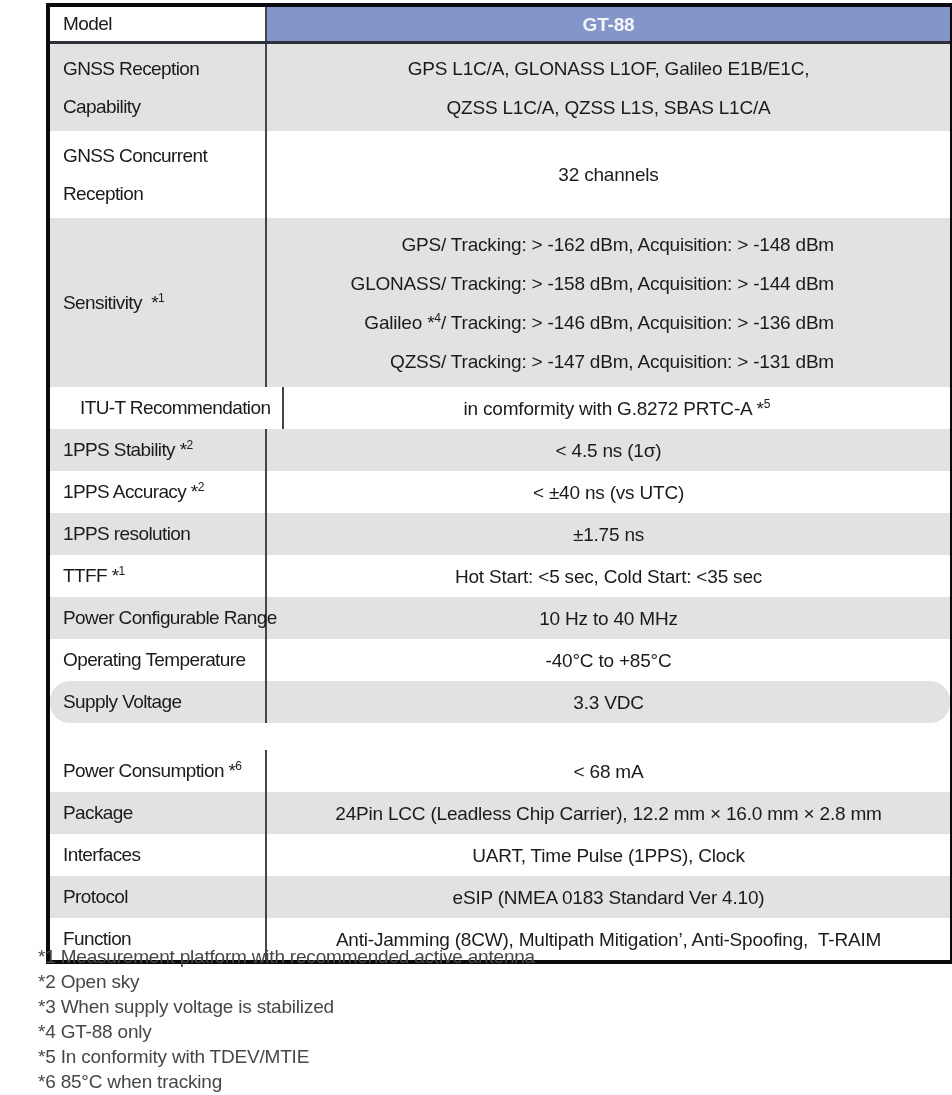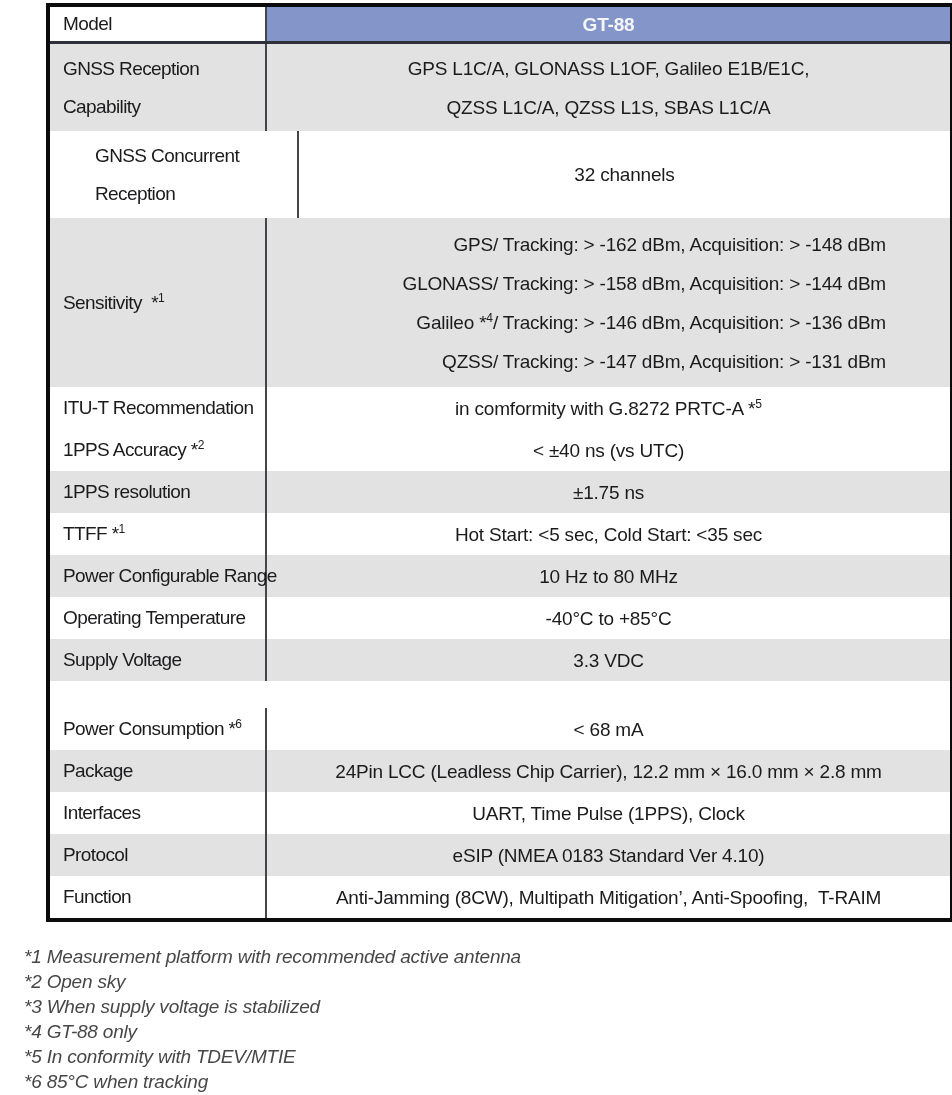--- a/index.html
+++ b/index.html
@@ -26,34 +26,34 @@
     background:#fff;
   }
   .header-row{display:flex;height:37px;border-bottom:3px solid var(--underline);}
   .cell{display:flex;flex-direction:column;justify-content:center;}
   .cell.label{
     flex:0 0 217px;width:217px;
     border-right:2px solid var(--divider);
     padding-left:13px;
   }
   .cell.value{flex:1;align-items:center;text-align:center;}
-  .cell.value.right{align-items:flex-end;text-align:right;padding-right:64px;}
+  .cell.value.right{align-items:flex-end;text-align:right;padding-right:116px;}
   .header-label{background:var(--white);}
   .header-value{background:var(--blue);}
   .header-value .line{color:var(--header-text);font-weight:bold;}
   .row{display:flex;background:var(--white);}
   .row.gray{background:var(--gray);}
   .line{
     white-space:nowrap;font-size:19px;line-height:39px;letter-spacing:-0.2px;
   }
   .cell.label .line{line-height:38px;letter-spacing:-0.6px;}
   sup{
     font-size:12px;line-height:0;vertical-align:super;letter-spacing:0;
   }
-  .footnotes{position:absolute;left:24px;top:944px;font-style:italic;}
+  .footnotes{position:absolute;left:38px;top:944px;}
   .footnote{
     font-size:19px;line-height:25px;color:var(--footnote);
     letter-spacing:-0.2px;white-space:nowrap;
   }
 </style>
 </head>
 <body>
 
 <div class="spec-table">
   <div class="header-row">
@@ -68,48 +68,56 @@
       <div class="row gray" style="min-height: 87px;">
         <div class="cell label">
           <div class="line">GNSS Reception</div>
           <div class="line">Capability</div>
         </div>
         <div class="cell value">
           <div class="line">GPS L1C/A, GLONASS L1OF, Galileo E1B/E1C,</div>
           <div class="line">QZSS L1C/A, QZSS L1S, SBAS L1C/A</div>
         </div>
       </div>
-      <div class="row" style="min-height: 87px; padding-left: 32px;">
+      <div class="row" style="min-height: 87px;">
         <div class="cell label">
           <div class="line">GNSS Concurrent</div>
           <div class="line">Reception</div>
         </div>
         <div class="cell value">
           <div class="line">32 channels</div>
         </div>
       </div>
       <div class="row gray" style="min-height: 169px;">
         <div class="cell label">
           <div class="line">Sensitivity &nbsp;*<sup>1</sup></div>
         </div>
         <div class="cell value right">
           <div class="line">GPS/ Tracking: &gt; -162 dBm, Acquisition: &gt; -148 dBm</div>
           <div class="line">GLONASS/ Tracking: &gt; -158 dBm, Acquisition: &gt; -144 dBm</div>
           <div class="line">Galileo *<sup>4</sup>/ Tracking: &gt; -146 dBm, Acquisition: &gt; -136 dBm</div>
           <div class="line">QZSS/ Tracking: &gt; -147 dBm, Acquisition: &gt; -131 dBm</div>
         </div>
       </div>
-      <div class="row" style="min-height: 42px;">
+      <div class="row" style="min-height: 42px; padding-left: 17px;">
         <div class="cell label">
           <div class="line">ITU-T Recommendation</div>
         </div>
         <div class="cell value">
           <div class="line">in comformity with G.8272 PRTC-A *<sup>5</sup></div>
         </div>
       </div>
+      <div class="row gray" style="min-height: 42px;">
+        <div class="cell label">
+          <div class="line">1PPS Stability *<sup>2</sup></div>
+        </div>
+        <div class="cell value">
+          <div class="line">&lt; 4.5 ns (1σ)</div>
+        </div>
+      </div>
       <div class="row" style="min-height: 42px;">
         <div class="cell label">
           <div class="line">1PPS Accuracy *<sup>2</sup></div>
         </div>
         <div class="cell value">
           <div class="line">&lt; ±40 ns (vs UTC)</div>
         </div>
       </div>
       <div class="row gray" style="min-height: 42px;">
         <div class="cell label">
@@ -125,32 +133,32 @@
         </div>
         <div class="cell value">
           <div class="line">Hot Start: &lt;5 sec, Cold Start: &lt;35 sec</div>
         </div>
       </div>
       <div class="row gray" style="min-height: 42px;">
         <div class="cell label">
           <div class="line">Power Configurable Range</div>
         </div>
         <div class="cell value">
-          <div class="line">10 Hz to 80 MHz</div>
+          <div class="line">10 Hz to 40 MHz</div>
         </div>
       </div>
       <div class="row" style="min-height: 42px;">
         <div class="cell label">
           <div class="line">Operating Temperature</div>
         </div>
         <div class="cell value">
           <div class="line">-40°C to +85°C</div>
         </div>
       </div>
-      <div class="row gray" style="min-height: 42px;">
+      <div class="row gray" style="min-height: 42px; border-radius: 20px;">
         <div class="cell label">
           <div class="line">Supply Voltage</div>
         </div>
         <div class="cell value">
           <div class="line">3.3 VDC</div>
         </div>
       </div>
       <div class="row" style="min-height: 42px; margin-top: 27px;">
         <div class="cell label">
           <div class="line">Power Consumption *<sup>6</sup></div>

